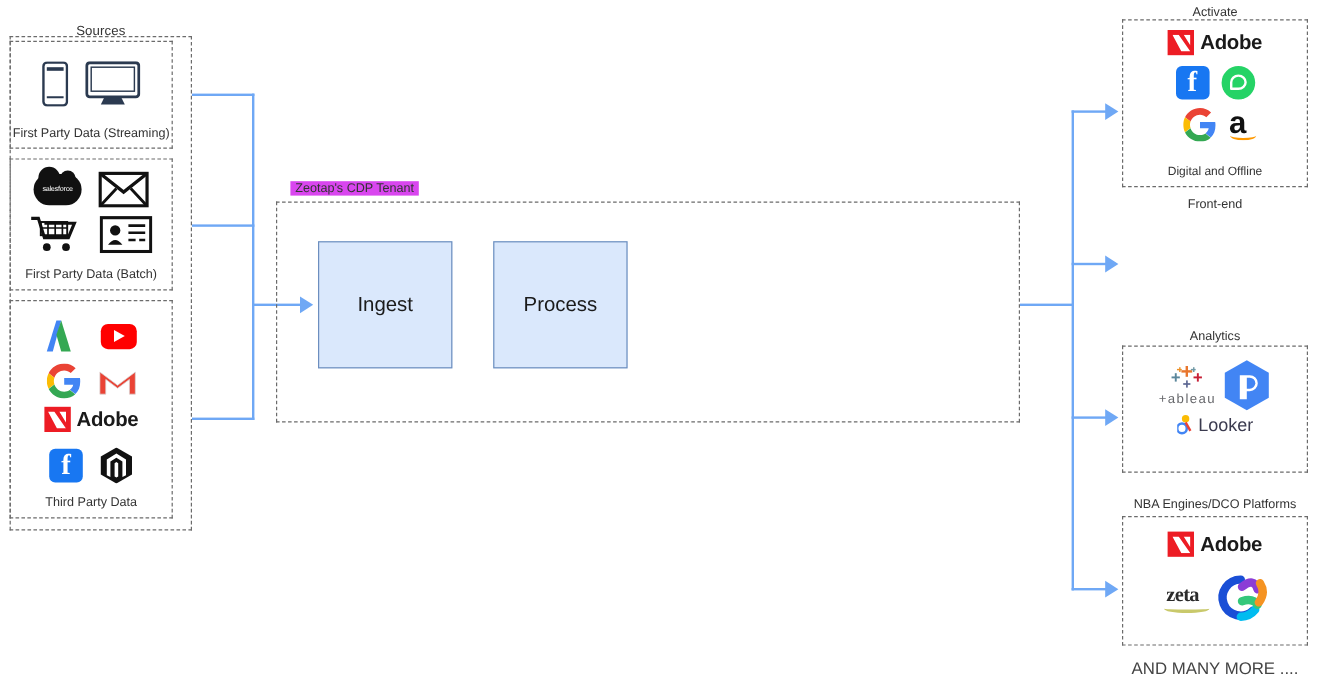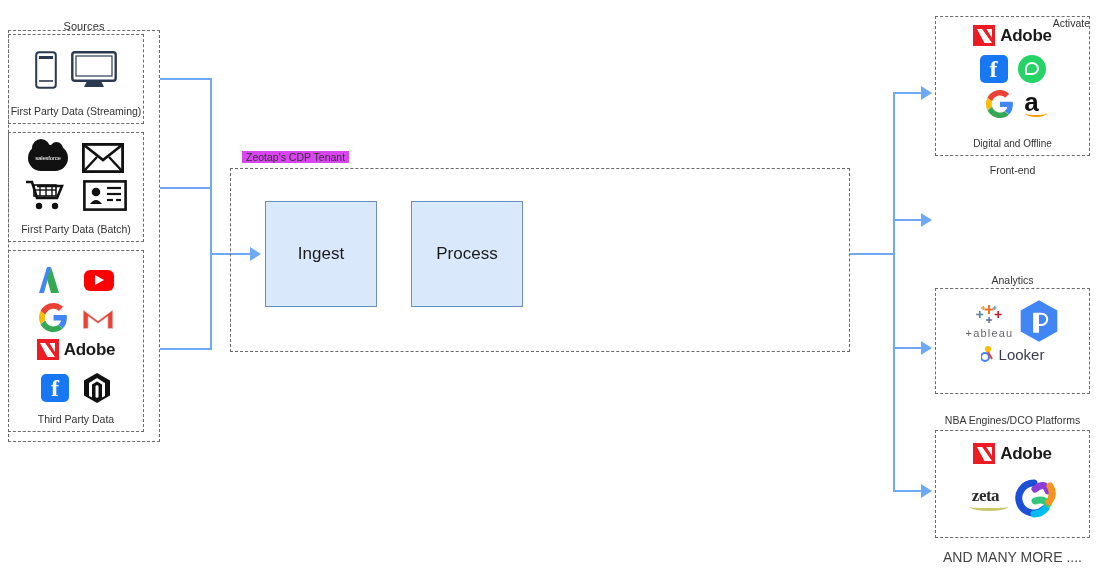--- a/index.html
+++ b/index.html
@@ -195,21 +195,21 @@
 
   <div class="wire h" style="left:893px;top:219px;width:30px;"></div>
   <div class="arrowhead" style="left:921px;top:213px;"></div>
 
   <div class="wire h" style="left:893px;top:347px;width:30px;"></div>
   <div class="arrowhead" style="left:921px;top:341px;"></div>
 
   <div class="wire h" style="left:893px;top:490px;width:30px;"></div>
   <div class="arrowhead" style="left:921px;top:484px;"></div>
 
-  <div class="panel-cap" style="top:17px;text-align:right;">Activate</div>
+  <div class="panel-cap" style="top:4px;">Activate</div>
   <div class="panel dashed" style="top:16px;height:140px;">
     <div class="logo-row" style="top:8px;">
       <span class="adobe-lock">
         <span class="adobe-mark">
             <svg width="15" height="14" viewBox="0 0 15 14">
               <path d="M5.2 0 H0 L7.5 14 H15 L5.2 0 Z M9.4 0 L15 0 L15 9 Z" fill="#fff"></path>
             </svg>
           </span>
         <span class="adobe-word">Adobe</span>
       </span>

